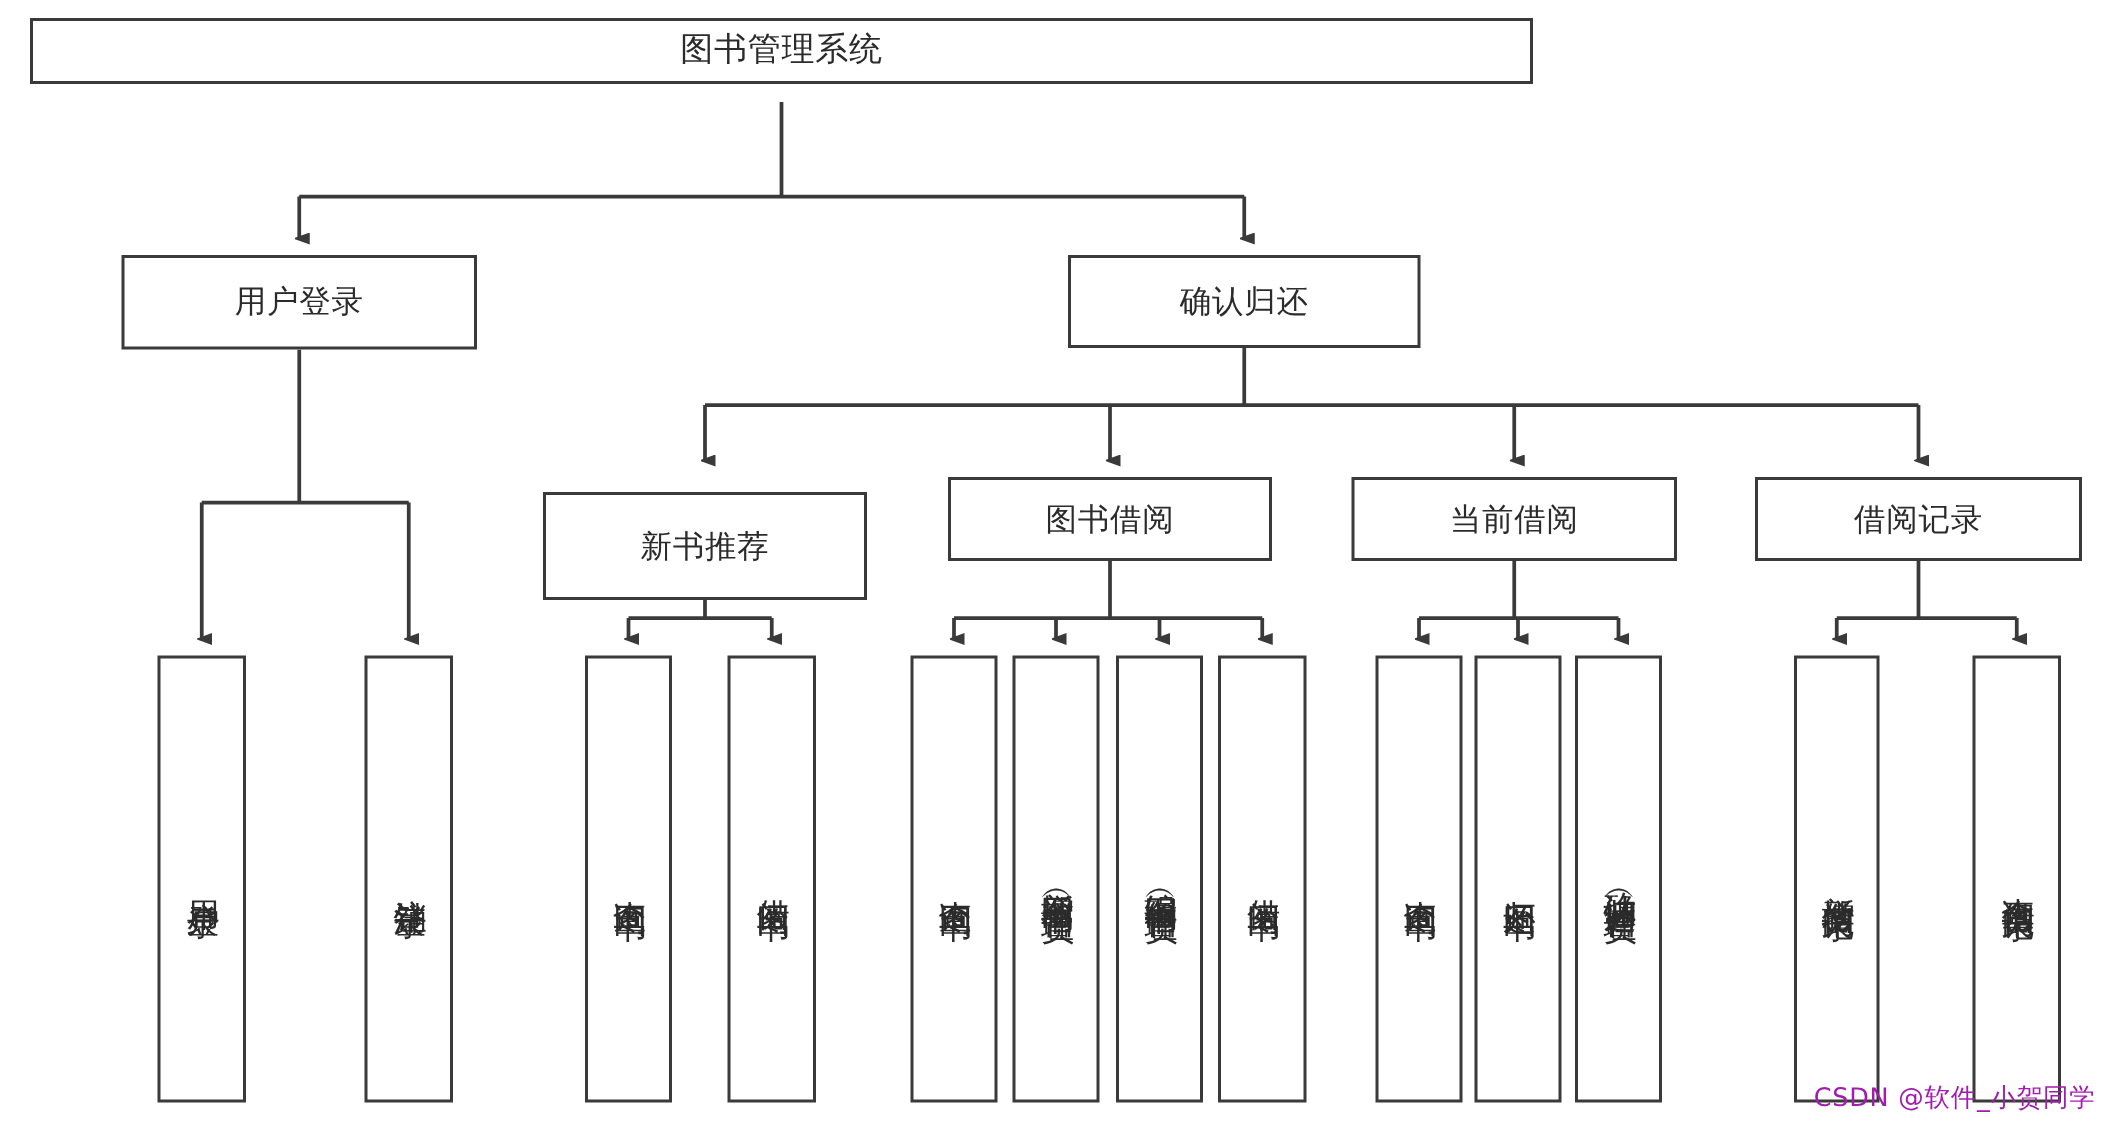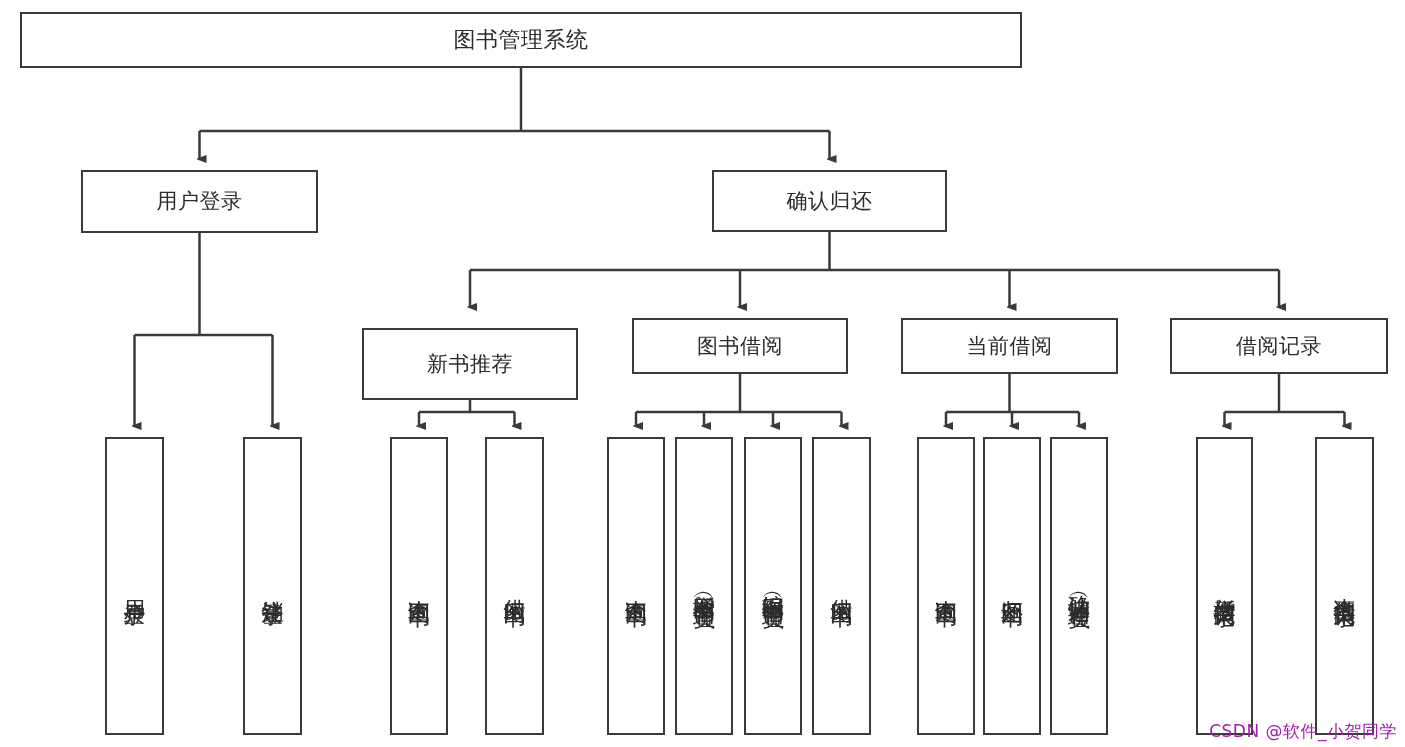--- a/index.html
+++ b/index.html
@@ -107,21 +107,21 @@
         <path d="M946,412 L946,426" marker-end="url(#arrow)"></path>
         <path d="M1012,412 L1012,426" marker-end="url(#arrow)"></path>
         <path d="M1079,412 L1079,426" marker-end="url(#arrow)"></path>
         <path d="M1279,374 L1279,412"></path>
         <path d="M1224.5,412 L1344.5,412"></path>
         <path d="M1224.5,412 L1224.5,426" marker-end="url(#arrow)"></path>
         <path d="M1344.5,412 L1344.5,426" marker-end="url(#arrow)"></path>
       </g>
   </svg>
 
-  <div class="node-box" id="node-root" style="left: 20px; top: 12px; width: 1002px; height: 56px;">
+  <div class="node-box" id="node-root" style="left: 20px; top: 12px; width: 1002px; height: 44px;">
     <span class="node-label root-label">图书管理系统</span>
   </div>
 
   <div class="node-box" id="node-l1-0" style="left: 81px; top: 170px; width: 237px; height: 63px;">
     <span class="node-label">用户登录</span>
   </div>
   <div class="node-box" id="node-l1-1" style="left: 712px; top: 170px; width: 235px; height: 62px;">
     <span class="node-label">确认归还</span>
   </div>
 

